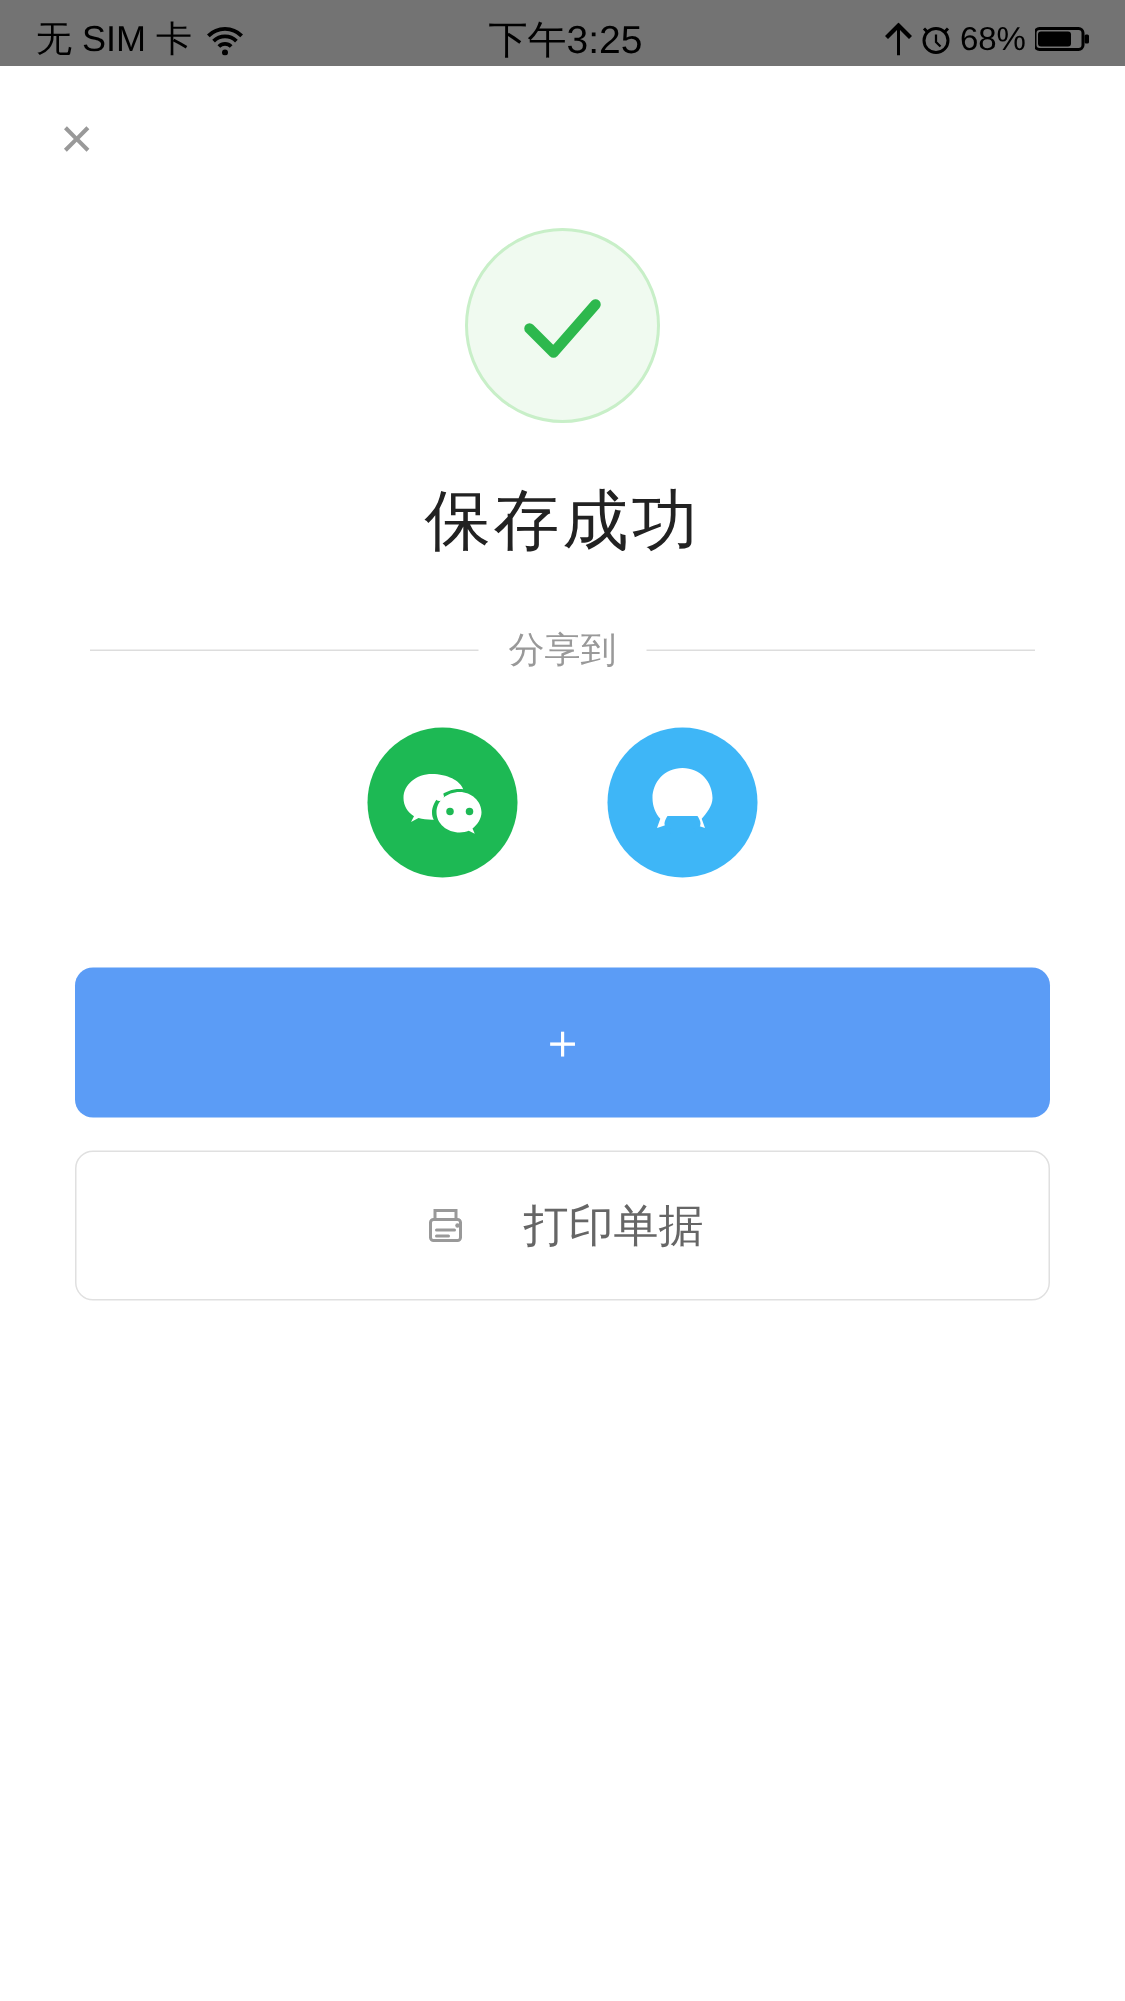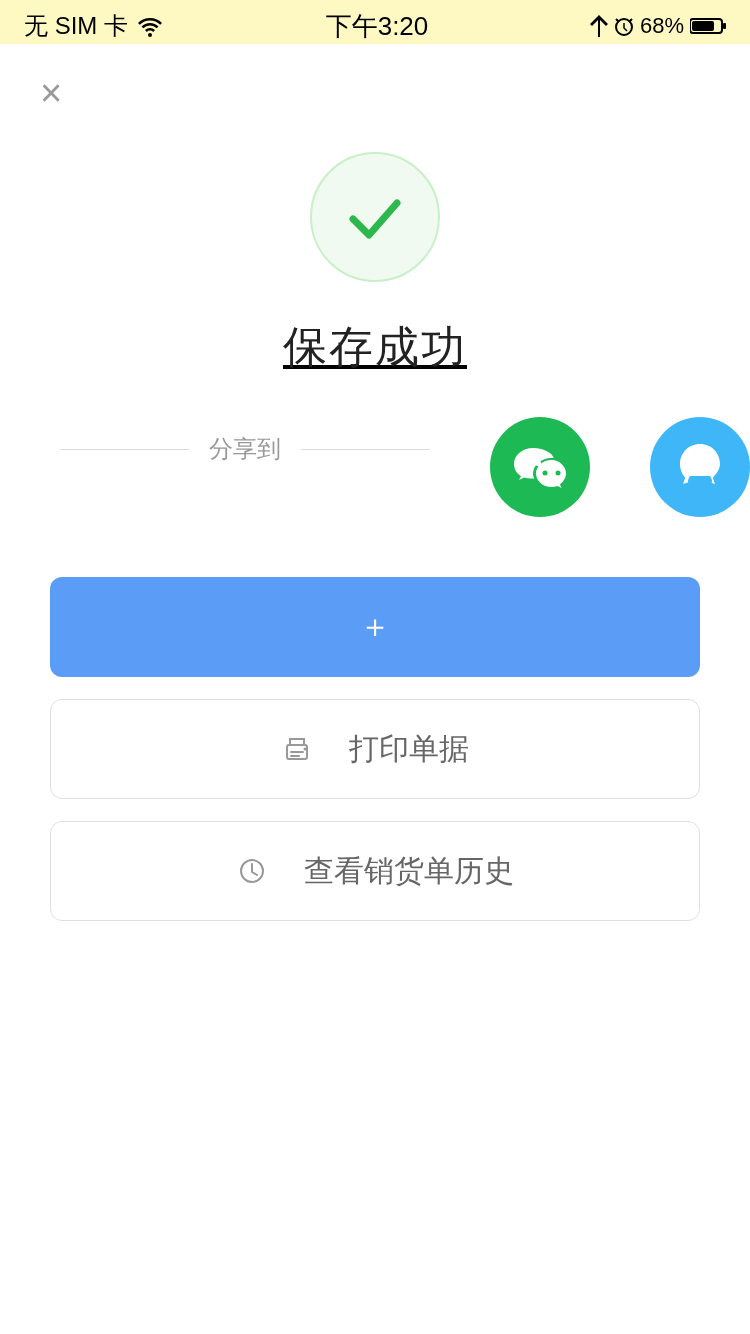--- a/index.html
+++ b/index.html
@@ -13,21 +13,21 @@
       flex-direction: column;
     }
 
     
     .status-bar {
       display: flex;
       justify-content: space-between;
       align-items: center;
       padding: 8px 24px 0 24px;
       height: 44px;
-      background: #fef9c3;
+      background: #737373;
     }
     .status-left {
       display: flex;
       align-items: center;
       gap: 8px;
       font-size: 24px;
       font-weight: 500;
       color: #000;
     }
     .status-center {
@@ -56,21 +56,20 @@
       line-height: 1;
       cursor: pointer;
     }
 
     
     .success-section {
       display: flex;
       flex-direction: column;
       align-items: center;
       padding: 20px 0 40px 0;
-      text-decoration: underline;
     }
     .check-circle {
       width: 130px;
       height: 130px;
       border-radius: 50%;
       background: #f0faf0;
       border: 2px solid #c8efc8;
       display: flex;
       align-items: center;
       justify-content: center;
@@ -83,21 +82,21 @@
     .success-title {
       font-size: 44px;
       font-weight: 400;
       color: #222;
       letter-spacing: 2px;
     }
 
     
     .share-section {
       display: flex;
-      flex-direction: row;
+      flex-direction: column;
       align-items: center;
       padding: 0 0 40px 0;
     }
     .share-divider {
       display: flex;
       align-items: center;
       width: 100%;
       padding: 0 60px;
       margin-bottom: 36px;
     }
@@ -166,21 +165,21 @@
 </head>
 <body>
 
 <div class="status-bar">
   <div class="status-left">
     <span>无 SIM 卡</span>
     <svg width="28" height="22" viewBox="0 0 28 22">
       <path d="M14 18a2 2 0 1 1 0 4 2 2 0 0 1 0-4zm0-5a7 7 0 0 1 5 2.1l-1.8 1.8A4.5 4.5 0 0 0 14 15.5a4.5 4.5 0 0 0-3.2 1.4L9 15.1A7 7 0 0 1 14 13zm0-5a12 12 0 0 1 8.5 3.5l-1.8 1.8A9.5 9.5 0 0 0 14 10.5a9.5 9.5 0 0 0-6.7 2.8L5.5 11.5A12 12 0 0 1 14 8zm0-5a17 17 0 0 1 12 5l-1.8 1.8A14.5 14.5 0 0 0 14 5.5 14.5 14.5 0 0 0 3.8 9.8L2 8A17 17 0 0 1 14 3z" fill="#000"></path>
     </svg>
   </div>
-  <div class="status-center">下午3:20</div>
+  <div class="status-center">下午3:25</div>
   <div class="status-right">
     <svg width="18" height="22" viewBox="0 0 18 22">
       <path d="M9 0L18 9l-2 2-6-6v17H8V5L2 11 0 9z" fill="#000"></path>
     </svg>
     <svg width="20" height="22" viewBox="0 0 20 22">
       <circle cx="10" cy="12" r="8" fill="none" stroke="#000" stroke-width="2"></circle>
       <path d="M10 8v5l3 3" stroke="#000" stroke-width="1.5" fill="none"></path>
       <path d="M2 4l3 3M18 4l-3 3" stroke="#000" stroke-width="2"></path>
     </svg>
     <span>68%</span>
@@ -243,22 +242,13 @@
       <svg width="32" height="32" viewBox="0 0 32 32" fill="none">
         <rect x="6" y="12" width="20" height="14" rx="2" stroke="#999" stroke-width="2"></rect>
         <rect x="9" y="18" width="14" height="2" rx="1" fill="#999"></rect>
         <rect x="9" y="22" width="10" height="2" rx="1" fill="#999"></rect>
         <path d="M9 12V6h14v6" stroke="#999" stroke-width="2"></path>
         <circle cx="24" cy="16" r="1.5" fill="#999"></circle>
       </svg>
     </span>
     <span>打印单据</span>
   </button>
-  <button class="action-btn btn-secondary">
-    <span class="btn-icon">
-      <svg width="32" height="32" viewBox="0 0 32 32" fill="none">
-        <circle cx="16" cy="16" r="11" stroke="#999" stroke-width="2"></circle>
-        <path d="M16 9v8l5 3" stroke="#999" stroke-width="2" stroke-linecap="round"></path>
-      </svg>
-    </span>
-    <span>查看销货单历史</span>
-  </button>
 </div>
 
 </body></html>

